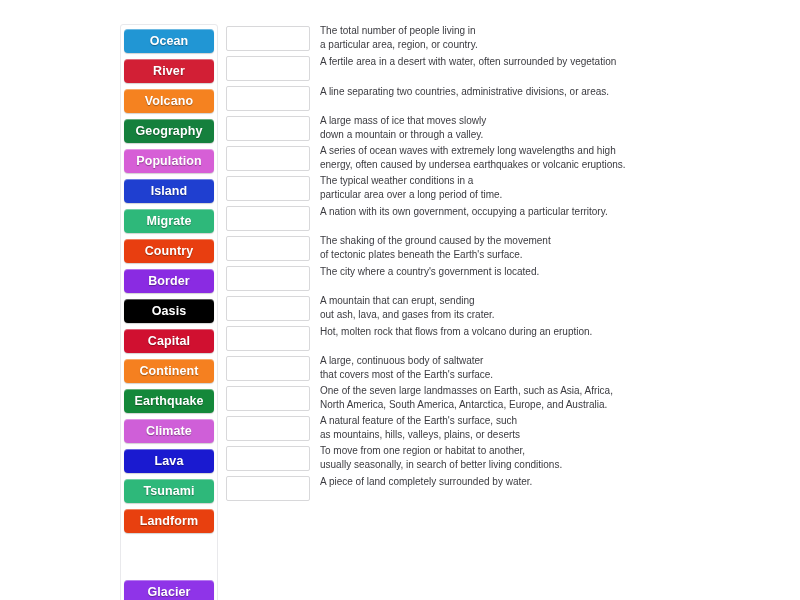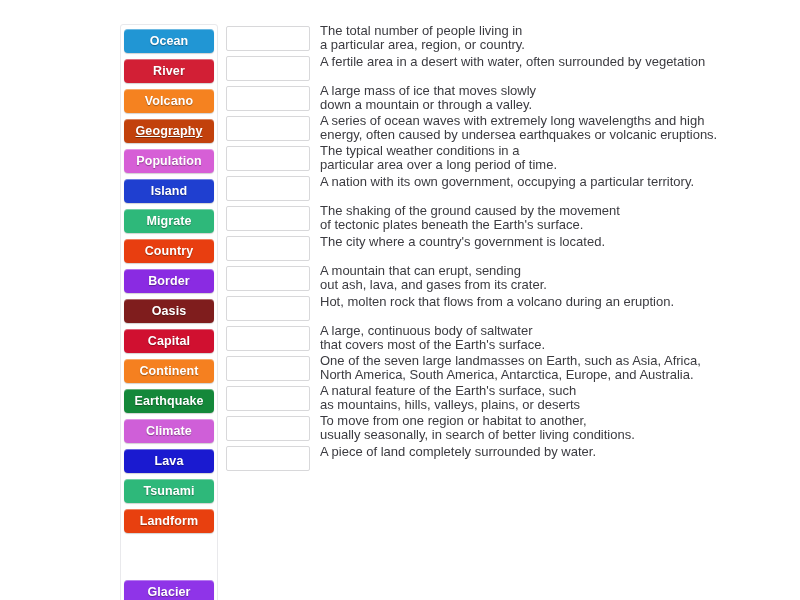--- a/index.html
+++ b/index.html
@@ -82,45 +82,45 @@
     height: 23px;
     border: 1px solid #d8d8da;
     border-radius: 2px;
     background: #ffffff;
     flex: 0 0 auto;
     margin-top: 2px;
   }
 
   .definition {
     margin-left: 10px;
-    font-size: 13px;
+    font-size: 10px;
     line-height: 14.4px;
     color: #3b3b40;
     flex: 1 1 auto;
     white-space: pre-line;
     padding-top: 1px;
   }
   .definition.two-line { padding-top: 0px; }
 </style>
 </head>
 <body>
 
 <div id="activity">
 
   <div class="tiles-col">
       <div class="tile" style="background: rgb(33, 150, 212);">Ocean</div>
       <div class="tile" style="background: rgb(210, 31, 53);">River</div>
       <div class="tile" style="background: rgb(245, 130, 32);">Volcano</div>
-      <div class="tile" style="background: #c2410c; text-decoration: underline;">Geography</div>
+      <div class="tile" style="background: #15803d;">Geography</div>
       <div class="tile" style="background: rgb(214, 95, 214);">Population</div>
       <div class="tile" style="background: rgb(31, 63, 208);">Island</div>
       <div class="tile" style="background: rgb(46, 184, 122);">Migrate</div>
       <div class="tile" style="background: rgb(232, 62, 16);">Country</div>
       <div class="tile" style="background: rgb(138, 43, 226);">Border</div>
-      <div class="tile" style="background: #7f1d1d;">Oasis</div>
+      <div class="tile" style="background: #000000;">Oasis</div>
       <div class="tile" style="background: rgb(208, 16, 48);">Capital</div>
       <div class="tile" style="background: rgb(245, 128, 32);">Continent</div>
       <div class="tile" style="background: rgb(20, 136, 58);">Earthquake</div>
       <div class="tile" style="background: rgb(207, 95, 216);">Climate</div>
       <div class="tile" style="background: rgb(26, 26, 208);">Lava</div>
       <div class="tile" style="background: rgb(46, 184, 122);">Tsunami</div>
       <div class="tile" style="background: rgb(232, 64, 15);">Landform</div>
       <div class="tile" style="background: rgb(143, 52, 232);">Glacier</div>
     </div>
 
@@ -129,20 +129,24 @@
         <div class="drop-box"></div>
         <div class="definition two-line">The total number of people living in
 a particular area, region, or country.</div>
       </div>
       <div class="row">
         <div class="drop-box"></div>
         <div class="definition">A fertile area in a desert with water, often surrounded by vegetation</div>
       </div>
       <div class="row">
         <div class="drop-box"></div>
+        <div class="definition">A line separating two countries, administrative divisions, or areas.</div>
+      </div>
+      <div class="row">
+        <div class="drop-box"></div>
         <div class="definition two-line">A large mass of ice that moves slowly
 down a mountain or through a valley.</div>
       </div>
       <div class="row">
         <div class="drop-box"></div>
         <div class="definition two-line">A series of ocean waves with extremely long wavelengths and high
 energy, often caused by undersea earthquakes or volcanic eruptions.</div>
       </div>
       <div class="row">
         <div class="drop-box"></div>

